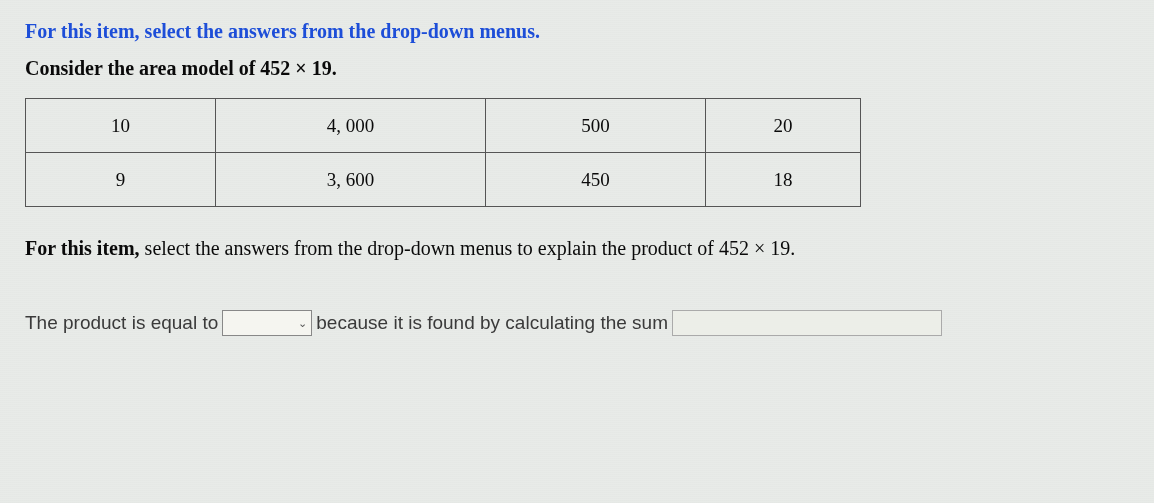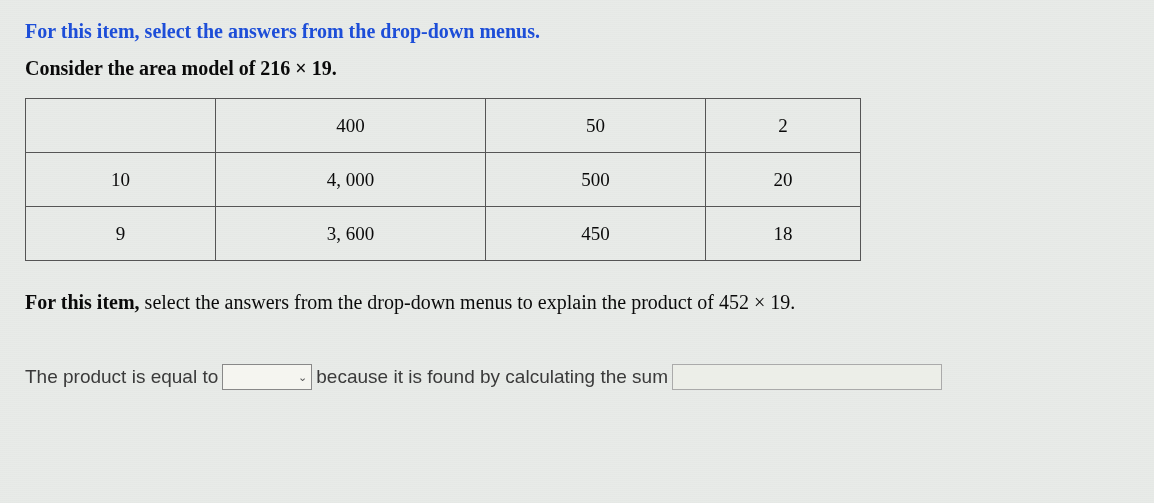--- a/index.html
+++ b/index.html
@@ -83,30 +83,24 @@
     .chevron {
       font-size: 11px;
       color: #555;
       margin-left: 6px;
     }
   </style>
 </head>
 <body>
 
 <p class="instruction-bold">For this item, select the answers from the drop-down menus.</p>
-<p class="instruction"><strong>Consider the area model of 216 × 19.</strong></p>
+<p class="instruction"><strong>Consider the area model of 452 × 19.</strong></p>
 
 <table class="area-table">
   <tbody>
-      <tr>
-    <td class="col-1"></td>
-    <td class="col-2">400</td>
-    <td class="col-3">50</td>
-    <td class="col-4">2</td>
-  </tr>
   <tr>
     <td class="col-1">10</td>
     <td class="col-2">4, 000</td>
     <td class="col-3">500</td>
     <td class="col-4">20</td>
   </tr>
   <tr>
     <td class="col-1">9</td>
     <td class="col-2">3, 600</td>
     <td class="col-3">450</td>

